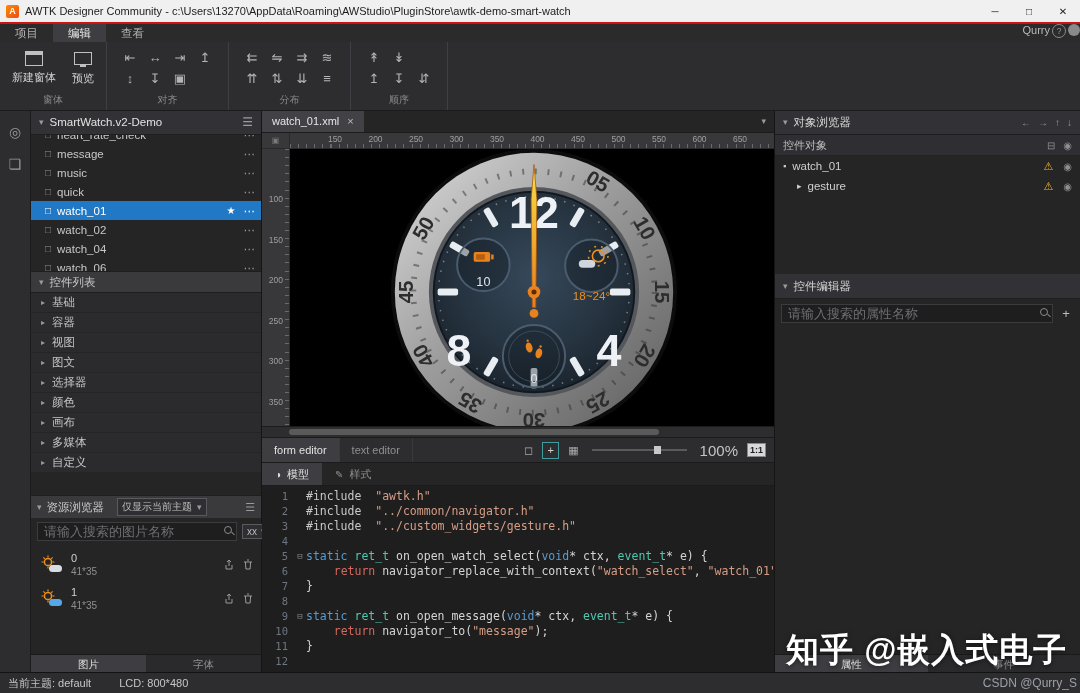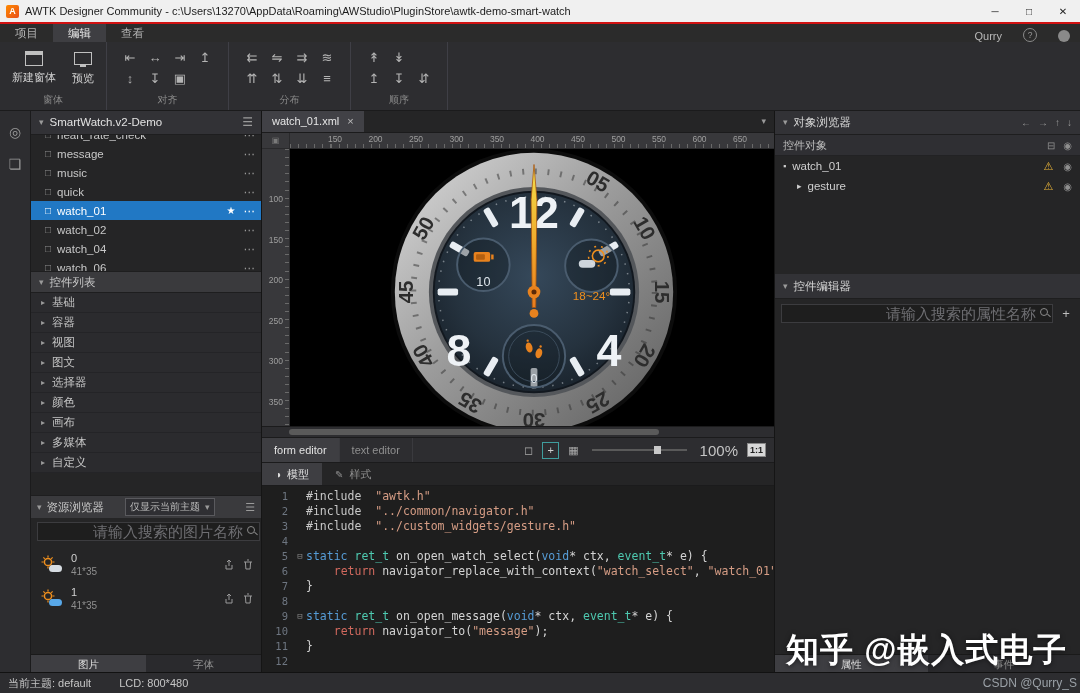--- a/index.html
+++ b/index.html
@@ -16,21 +16,21 @@
   .win-controls{margin-left:auto;display:flex;height:100%;}
   .win-btn{width:34px;display:flex;align-items:center;justify-content:center;
            color:#222;font-size:10px;cursor:default;}
   .redline{position:absolute;top:22px;left:0;right:0;height:2px;background:#d11212;z-index:9;}
   
   .menubar{position:absolute;top:24px;left:0;right:0;height:18px;background:#2b2b2b;
            display:flex;align-items:stretch;z-index:8;}
   .menu-tabs{display:flex;}
   .menu-tab{padding:0 15px;display:flex;align-items:center;color:#b0b0b0;font-size:11.5px;}
   .menu-tab.active{background:#3e3e42;color:#ededed;}
-  .menu-right{margin-left:auto;display:flex;align-items:flex-end;gap:21px;padding-right:10px;}
+  .menu-right{margin-left:auto;display:flex;align-items:flex-start;gap:2px;}
   .menu-user{color:#b8b8b8;font-size:11px;}
   .help-circ{width:12px;height:12px;border:1px solid #8a8a8a;border-radius:50%;color:#9a9a9a;
              font-size:8.5px;display:flex;align-items:center;justify-content:center;}
   .avatar-circ{width:12px;height:12px;border-radius:50%;background:#8a8a8a;}
   
   .ribbon{position:absolute;top:42px;left:0;right:0;height:68px;background:#2d2d30;
           border-bottom:1px solid #1b1b1c;display:flex;z-index:7;}
   .ribbon-group{display:flex;flex-direction:column;border-right:1px solid #3f3f46;
                 padding:5px 12px 1px;}
   .big-buttons{display:flex;gap:16px;flex:1;}
@@ -74,26 +74,26 @@
               padding:0 8px;border-top:1px solid #1e1e1f;border-bottom:1px solid #1e1e1f;
               color:#c9c9c9;}
   .widget-cats{background:#2b2b2e;}
   .cat-row{height:19px;display:flex;align-items:center;gap:7px;padding:0 10px;
            border-bottom:1px solid #242427;color:#c4c4c4;}
   .cat-row .chev{font-size:8px;}
   .left-fill{flex:1;background:#252526;}
   .res-header{height:22px;background:#3a3a3d;display:flex;align-items:center;gap:5px;
               padding:0 6px;border-top:1px solid #1e1e1f;}
   .theme-dd{border:1px solid #5a5a5e;background:#2f2f33;color:#bdbdbd;font-size:10px;
-            padding:1px 4px;display:flex;align-items:center;gap:5px;margin-left:16px;}
+            padding:1px 4px;display:flex;align-items:center;gap:5px;margin-left:8px;}
   .res-filter-ic{margin-left:auto;color:#9a9a9a;font-size:11px;}
   .search-row{height:26px;display:flex;align-items:center;gap:5px;padding:0 6px;background:#252526;}
   .search-wrap{flex:1;position:relative;display:flex;}
   .search-input{flex:1;height:17px;background:#1e1e1e;border:1px solid #3c3c3f;color:#cfcfcf;
-                font-size:15px;padding:0 16px 0 6px;outline:none;font-family:"Liberation Sans",sans-serif;text-align:right;}
+                font-size:13px;padding:0 16px 0 6px;outline:none;font-family:"Liberation Sans",sans-serif;}
   .search-input::placeholder{color:#6e6e72;}
   .mag{position:absolute;right:5px;top:4px;width:6px;height:6px;border:1px solid #8a8a8a;
        border-radius:50%;}
   .mag::after{content:"";position:absolute;width:4px;height:1px;background:#8a8a8a;
               right:-4px;bottom:-1px;transform:rotate(40deg);}
   .mini-dd{border:1px solid #5a5a5e;background:#2f2f33;color:#bdbdbd;font-size:10px;
            padding:1px 4px;display:flex;gap:4px;align-items:center;}
   .add-btn{width:16px;text-align:center;color:#bdbdbd;font-size:13px;}
   .res-list{height:106px;background:#252526;padding-top:4px;}
   .res-row{height:34px;display:flex;align-items:center;padding:0 8px;gap:8px;}

